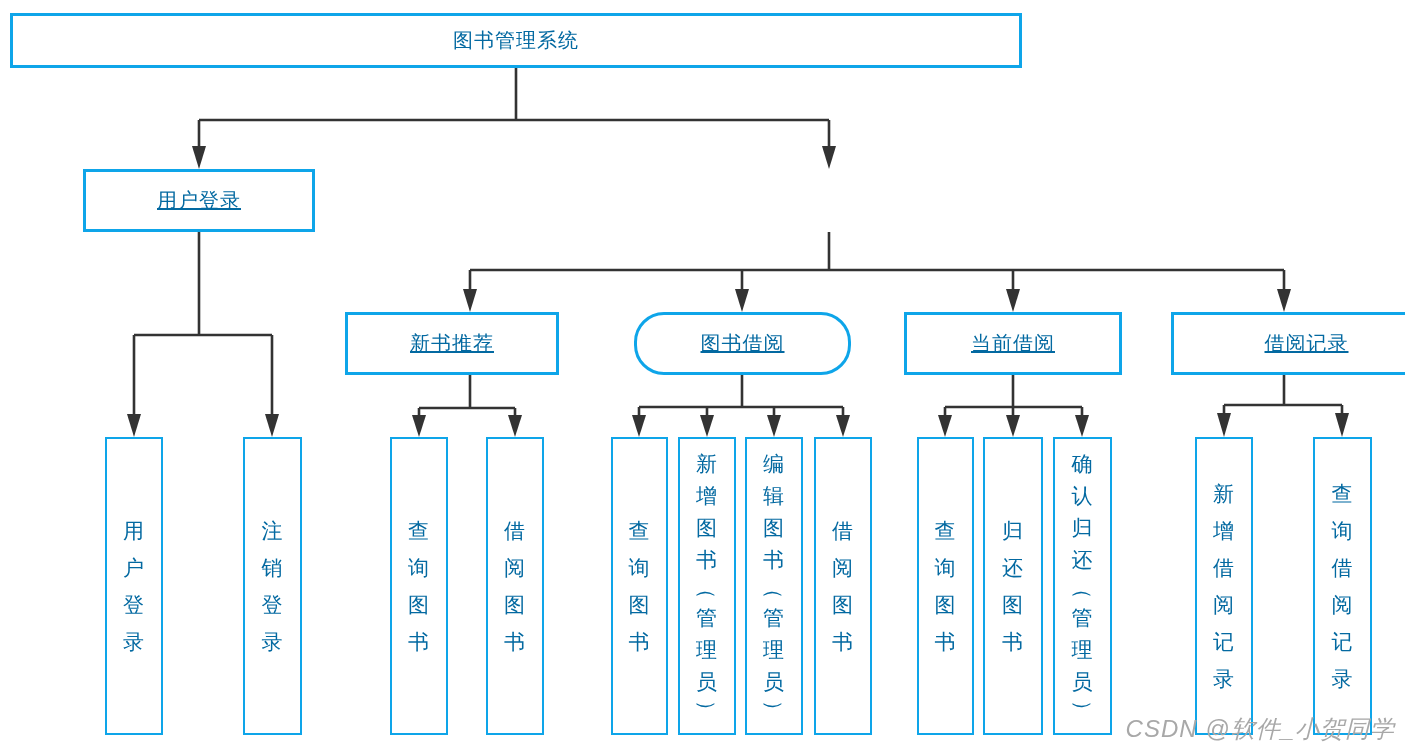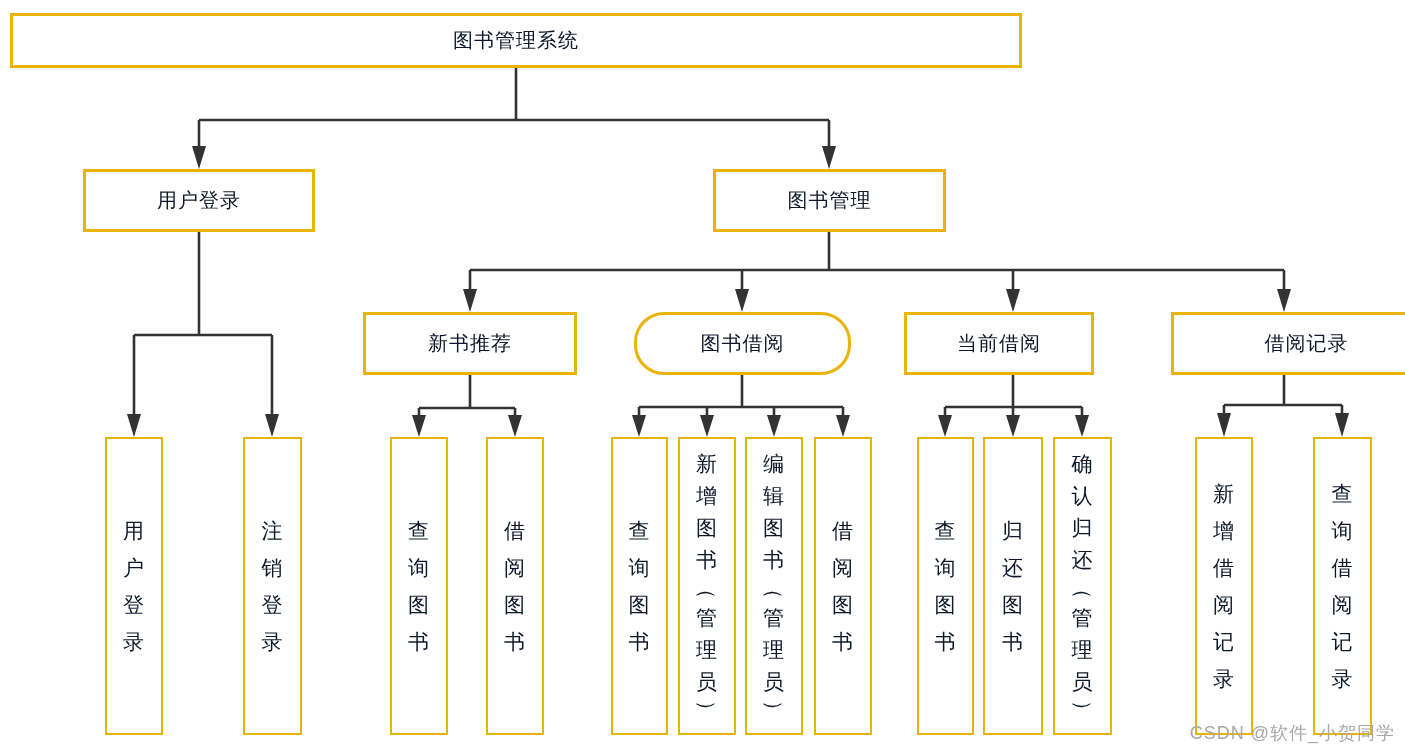--- a/index.html
+++ b/index.html
@@ -15,55 +15,56 @@
   .wires {
     position: absolute;
     left: 0; top: 0;
     width: 1405px; height: 747px;
   }
   .wires path { stroke: #333333; stroke-width: 2.6; fill: none; }
   .wires polygon { fill: #333333; stroke: none; }
   .box {
     position: absolute;
     box-sizing: border-box;
-    border: 3px solid #eab308;
+    border: 3px solid #0ea5e9;
     background: #ffffff;
     display: flex;
     align-items: center;
     justify-content: center;
     font-size: 20px;
     letter-spacing: 1px;
-    color: #0f172a;
+    color: #0369a1;
   }
   .lvl1 { left: 10px; top: 13px; width: 1012px; height: 55px; }
-  .lvl2, .lvl3 { height: 63px; }
+  .lvl2, .lvl3 { height: 63px; text-decoration: underline; }
   .leaf {
     top: 437px;
     height: 298px;
     border-width: 2.5px;
   }
   .vlabel {
     display: flex;
     flex-direction: column;
     align-items: center;
     justify-content: center;
     height: 100%;
     width: 100%;
   }
   .vlabel .ch { font-size: 21px; line-height: 37px; }
   .vlabel.long .ch { line-height: 32px; }
   .vlabel .ch.par { transform: rotate(90deg); line-height: 26px; }
   .watermark {
     position: absolute;
     right: 10px;
     bottom: 2px;
-    font-size: 18px;
+    font-size: 24px;
     color: #a8a8a8;
     letter-spacing: 1px;
     white-space: nowrap;
+    font-style: italic;
   }
 </style>
 </head>
 <body>
 
 <div class="stage">
 
   <svg class="wires" viewBox="0 0 1405 747" xmlns="http://www.w3.org/2000/svg">
     <g>
       <path d="M516,68 V120 M199,120 H829 M199,120 V148 M829,120 V148"></path>
@@ -107,31 +108,28 @@
     </g>
   </svg>
 
   <div class="box lvl1">
     <span>图书管理系统</span>
   </div>
 
   <div class="box lvl2" style="left:83px; top:169px; width:232px;">
     <span>用户登录</span>
   </div>
-  <div class="box lvl2" style="left:713px; top:169px; width:233px;">
-    <span>图书管理</span>
-  </div>
-
-  <div class="box lvl3" style="left:363px; top:312px; width:214px;">
+
+  <div class="box lvl3" style="left:345px; top:312px; width:214px;">
     <span>新书推荐</span>
   </div>
   <div class="box lvl3" style="left:634px; top:312px; width:217px;border-radius:30px;">
     <span>图书借阅</span>
   </div>
-  <div class="box lvl3" style="left:904px; top:312px; width:190px;">
+  <div class="box lvl3" style="left:904px; top:312px; width:218px;">
     <span>当前借阅</span>
   </div>
   <div class="box lvl3" style="left:1171px; top:312px; width:271px;">
     <span>借阅记录</span>
   </div>
 
   <div class="box leaf" style="left:105px; width:58px;">
     <div class="vlabel">
         <span class="ch">用</span>
         <span class="ch">户</span>

